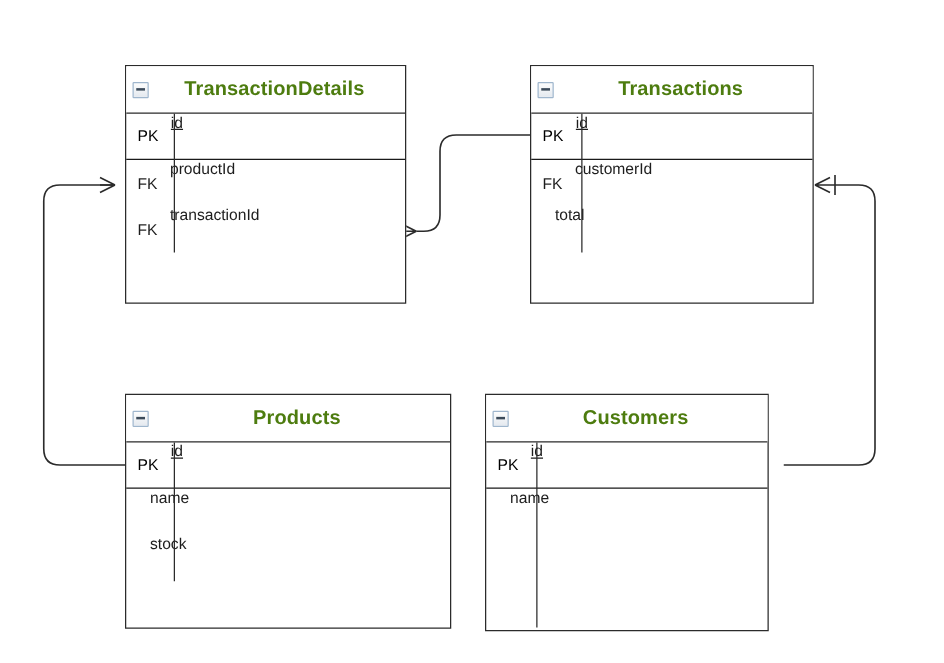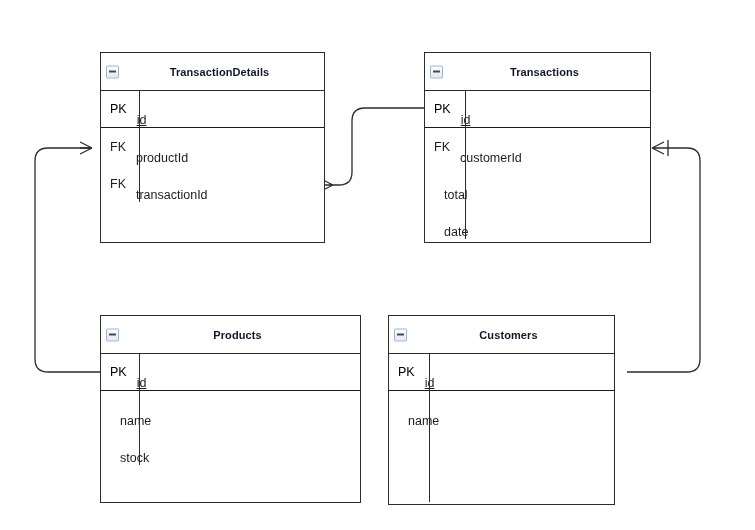--- a/index.html
+++ b/index.html
@@ -60,23 +60,23 @@
     align-items: center;
     justify-content: center;
   }
   .collapse-icon .bar {
     display: block;
     width: 7px;
     height: 2px;
     background: #3c4b5a;
   }
   .entity-title {
-    font-size: 11px;
+    font-size: 16px;
     font-weight: bold;
-    color: #0f172a;
+    color: #4d7c0f;
     letter-spacing: 0.1px;
     text-align: left;
     padding-left: 14px;
   }
   .entity-body {
     position: relative;
   }
   .key-divider {
     position: absolute;
     top: 0;
@@ -109,21 +109,21 @@
     font-weight: normal;
     color: #000000;
   }
   .row .namecell {
     box-sizing: border-box;
     flex: 1 1 auto;
     font-size: 12.5px;
     color: #1d1d1d;
     padding-left: 10px;
     display: flex;
-    align-items: flex-end;
+    align-items: flex-start;
     height: 100%;
   }
   .row .namecell.underline span {
     text-decoration: underline;
     font-weight: normal;
   }
 </style>
 </head>
 <body>
 
@@ -197,24 +197,20 @@
           </span>
       </div>
       <div class="row">
         <span class="keycell">FK</span>
         <span class="namecell">customerId</span>
       </div>
       <div class="row">
         <span class="keycell"></span>
         <span class="namecell">total</span>
       </div>
-      <div class="row">
-        <span class="keycell"></span>
-        <span class="namecell">date</span>
-      </div>
     </div>
   </div>
 
   <div class="entity" style="left:100px; top:315px; width:261px; height:188px;">
     <div class="entity-header">
       <span class="collapse-icon">
           <span class="bar"></span>
         </span>
       <span class="entity-title">Products</span>
     </div>

